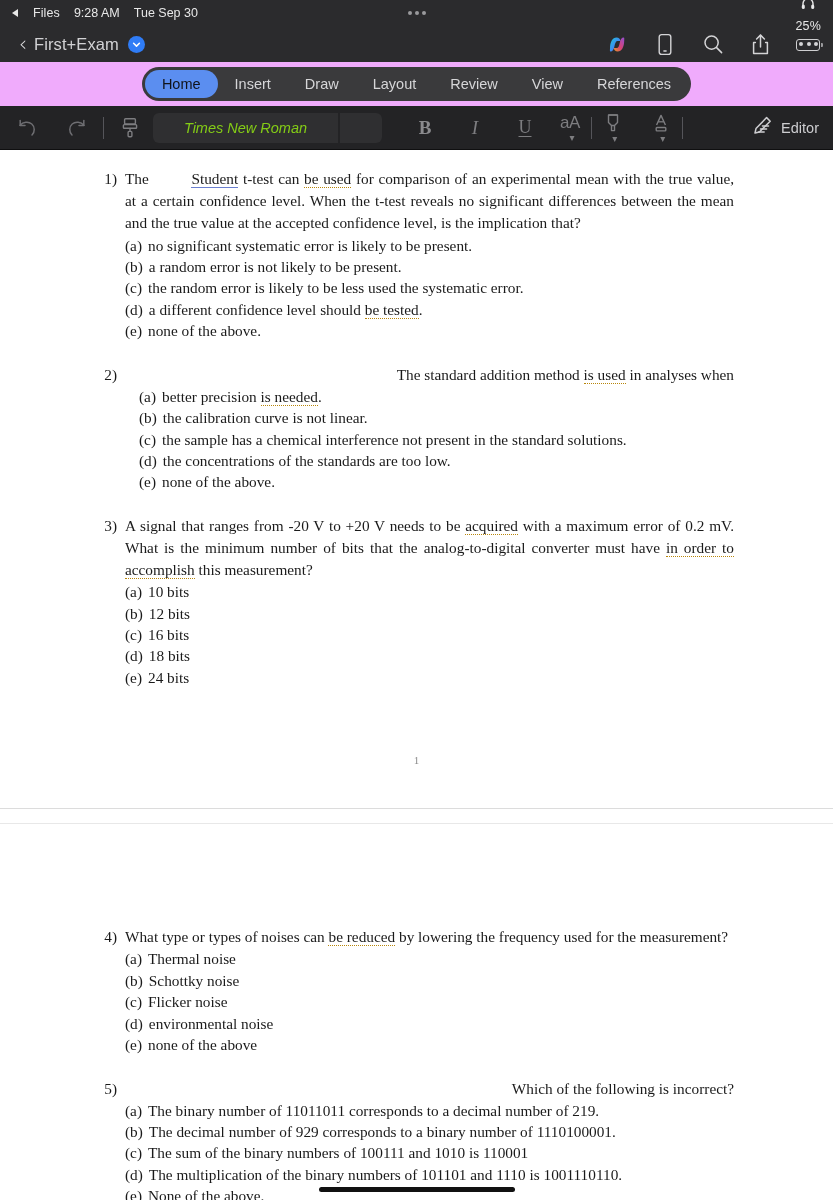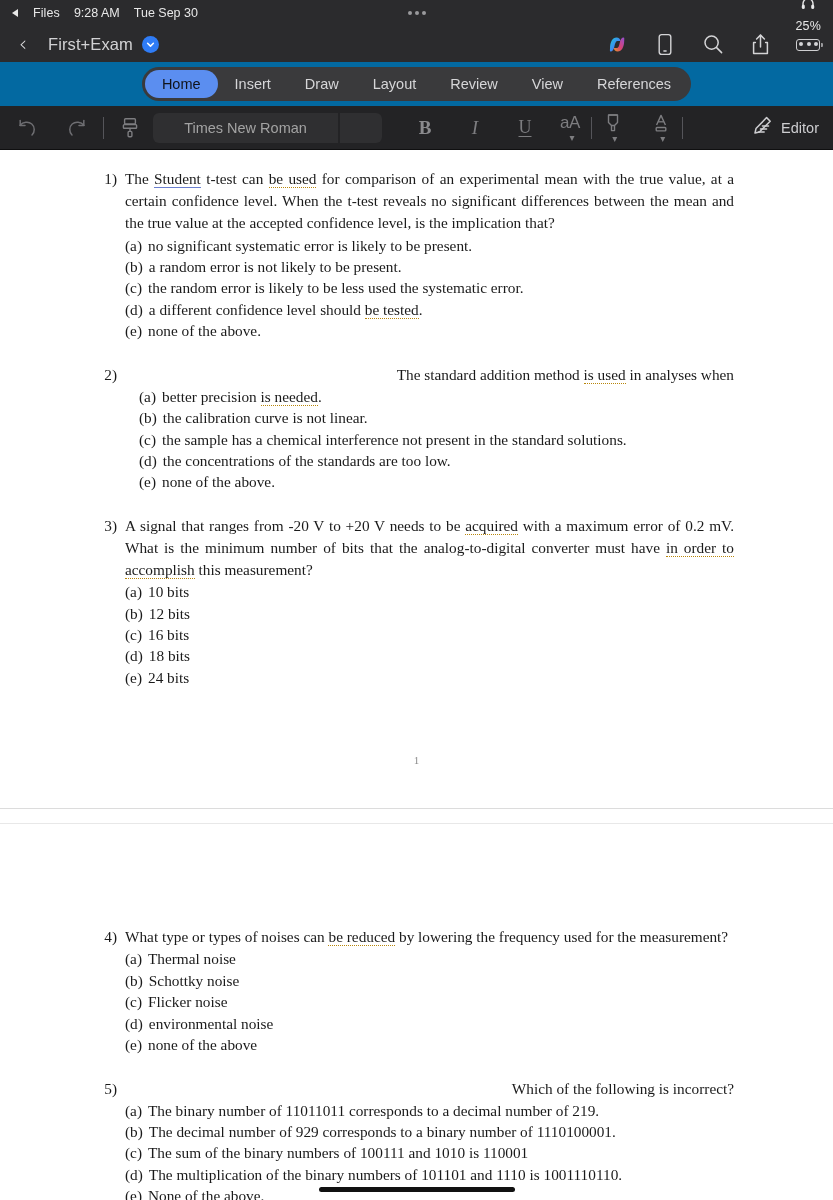--- a/index.html
+++ b/index.html
@@ -94,21 +94,21 @@
   .chev-back {
     width: 22px; height: 22px;
     display: flex; align-items: center; justify-content: center;
     font-size: 21px;
     color: #dcdcde;
     font-weight: 300;
     line-height: 1;
     font-family: "DejaVu Sans", sans-serif;
   }
   .doc-title {
-    margin-left: 14px;
+    margin-left: 0;
     font-size: 16.5px;
     color: #d2d2d4;
     letter-spacing: .1px;
   }
   .saved-badge {
     width: 17px; height: 17px;
     border-radius: 50%;
     background: #2f7cf6;
     margin-left: 9px;
     display: flex;
@@ -128,21 +128,21 @@
     display: flex; align-items: center; justify-content: center;
     color: #d4d4d6;
   }
   .ticon svg { display: block; }
   .more-dots { display: flex; gap: 3.5px; align-items: center; }
   .more-dots i { width: 4px; height: 4px; border-radius: 50%; background: #d4d4d6; display: block; }
 
   
   .tabs-row {
     height: 44px;
-    background: #0369a1;
+    background: #f0abfc;
     display: flex;
     align-items: center;
     justify-content: center;
   }
   .tabs-group {
     background: #3a3a3c;
     border-radius: 17px;
     height: 34px;
     display: flex;
     align-items: center;
@@ -196,22 +196,23 @@
     margin-left: 8px;
   }
   .font-name {
     background: #2f2f31;
     border-radius: 6px 0 0 6px;
     height: 30px;
     width: 185px;
     display: flex;
     align-items: center;
     justify-content: center;
-    color: #a3a3a3;
+    color: #84cc16;
     font-size: 14.5px;
+    font-style: italic;
   }
   .font-size-box {
     background: #2f2f31;
     border-radius: 0 6px 6px 0;
     height: 30px;
     width: 42px;
   }
 
   .bold-btn { font-family: "Liberation Serif", serif; font-weight: bold; font-size: 19px; color: #8a8a8d; }
   .italic-btn { font-family: "Liberation Serif", serif; font-style: italic; font-size: 19px; color: #7d7d80; }
@@ -295,20 +296,21 @@
   .opt-lab {
     flex: none;
     padding-right: 6px;
   }
   .opt-txt { flex: 1; }
 
   
   .u-solid {
     border-bottom: 1.4px solid #6a7fd0;
     padding-bottom: 0px;
+    margin-left: 38px;
   }
   .u-dot {
     border-bottom: 1.6px dotted #b8860b;
     padding-bottom: 0px;
   }
 
   .page-number {
     text-align: center;
     font-family: "Liberation Serif", serif;
     font-size: 11px;

